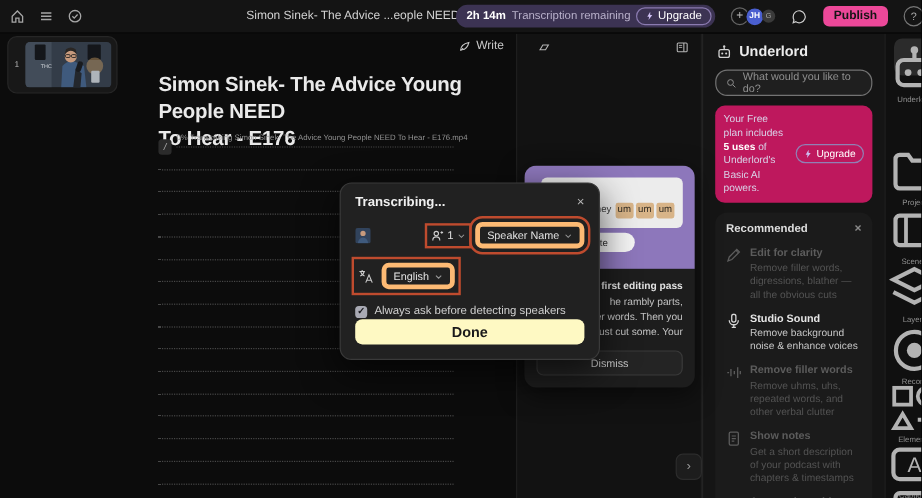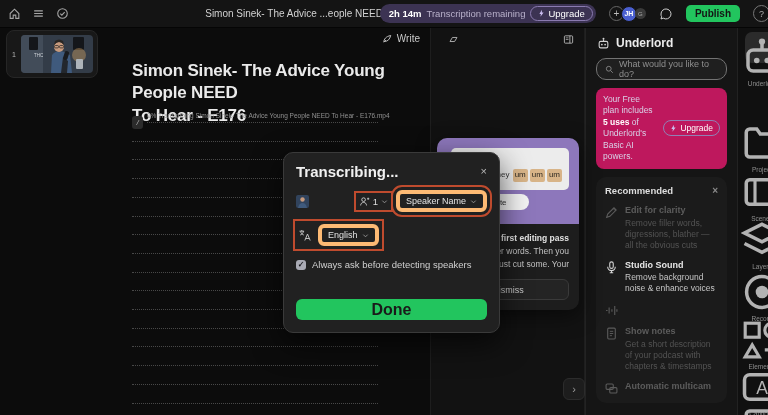--- a/index.html
+++ b/index.html
@@ -21,21 +21,21 @@
   .trans-pill .lbl{color:#b9b1cb}
   .upgrade-chip{display:flex;align-items:center;gap:3px;border:1px solid #8b7bb0;border-radius:10px;
                 padding:1px 7px;color:#fff;font-size:9.5px;cursor:pointer;background:transparent}
   .bolt{width:7px;height:9px;color:#cdbff2}
   .avatars{display:flex;align-items:center}
   .av{border-radius:50%;display:flex;align-items:center;justify-content:center;flex:none}
   .av-plus{width:15px;height:15px;border:1px solid #666;color:#bbb;font-size:10px;background:#141414;box-sizing:border-box}
   .av-jh{width:16px;height:16px;background:#4a5fd0;color:#fff;font-size:7px;font-weight:700;margin-left:-3px;border:1px solid #141414;box-sizing:border-box}
   .av-g{width:11px;height:11px;background:#3a3a3a;color:#aaa;font-size:6px;margin-left:-2px}
   .chat{width:14px;height:14px;color:#cfcfcf;cursor:pointer}
-  .publish{background:#22c55e;color:#141414;font-size:10px;font-weight:700;border-radius:5px;padding:3px 9px;border:none;cursor:pointer}
+  .publish{background:#ec4899;color:#141414;font-size:10px;font-weight:700;border-radius:5px;padding:3px 9px;border:none;cursor:pointer}
   .help{width:15px;height:15px;border-radius:50%;border:1px solid #777;color:#aaa;font-size:9px;
         display:flex;align-items:center;justify-content:center;margin-right:-10px;flex:none}
 
   
   .doc{position:absolute;top:28px;left:0;width:430px;bottom:0;background:#0c0c0c}
   .scene-item{position:absolute;top:2px;left:6px;width:90px;height:46px;background:#181818;
               border:1px solid #262626;border-radius:8px;display:flex;align-items:center;cursor:pointer}
   .scene-num{width:14px;text-align:center;font-size:7px;color:#b5b5b5}
   .scene-thumb{width:72px;height:38px;border-radius:4px;overflow:hidden;flex:none}
   .write-btn{position:absolute;top:5px;right:10px;display:flex;align-items:center;gap:4px;
@@ -69,41 +69,41 @@
   .tt-body{padding:8px 10px 2px;font-size:8.5px;color:#c3c3c3;line-height:1.5;text-align:right}
   .tt-body .b{font-weight:700;color:#e2e2e2}
   .tt-dismiss{margin:7px 10px 10px;height:19px;border:1px solid #3a3a3a;background:#242424;border-radius:6px;
               color:#c9c9c9;font-size:9px;display:flex;align-items:center;justify-content:center;cursor:pointer}
 
   
   .dialog{position:absolute;left:283px;top:152px;width:217px;box-sizing:border-box;background:#212121;
           border:1px solid #3a3a3a;border-radius:10px;box-shadow:0 10px 30px rgba(0,0,0,.65);
           padding:10px 12px 12px;z-index:30;}
   .dlg-head{display:flex;justify-content:space-between;align-items:center}
-  .dlg-title{font-size:15px;font-weight:700;color:#f0f0f0}
+  .dlg-title{font-size:11px;font-weight:700;color:#f0f0f0}
   .dlg-close{color:#b9b9b9;font-size:11px;cursor:pointer;line-height:1}
   .dlg-sub{margin-top:8px;font-size:9.5px;color:#c4c4c4}
   .dlg-filerow{margin-top:10px;display:flex;justify-content:space-between;align-items:center}
   .dlg-file{display:flex;align-items:center;gap:5px;font-size:9.5px;color:#e0e0e0}
   .fthumb{width:13px;height:13px;border-radius:2px;overflow:hidden;flex:none}
   .dlg-ctrls{display:flex;align-items:center;gap:8px}
   .cnt{display:flex;align-items:center;gap:3px;font-size:9.5px;color:#ddd;cursor:pointer}
   .cnt .ic{width:11px;height:11px;color:#cfcfcf}
   .dd-box{display:flex;align-items:center;gap:4px;border:4px solid #fdba74;border-radius:6px;
           padding:2px 6px;font-size:9px;color:#e2e2e2;cursor:pointer;white-space:nowrap}
   .chev{width:7px;height:7px;color:#9a9a9a;flex:none}
   .annot{outline:2px solid #bf4b2e;outline-offset:3px}
   .dlg-langrow{margin-top:12px;display:flex;align-items:center}
   .lang-wrap{display:flex;align-items:center;gap:7px;margin-left:2px}
   .lang-ic{width:13px;height:13px;color:#cfcfcf}
   .dlg-checkrow{margin-top:13px;display:flex;align-items:center;gap:6px;font-size:9.5px;color:#d0d0d0}
   .cbox{width:10px;height:10px;border-radius:3px;background:#a9aab4;color:#17171c;font-size:8px;font-weight:700;
         display:flex;align-items:center;justify-content:center;cursor:pointer;flex:none}
-  .dlg-done{margin-top:29px;height:21px;width:100%;background:#22c55e;border:none;border-radius:6px;
-            color:#1a1a1a;font-size:16px;font-weight:700;cursor:pointer;font-family:inherit}
+  .dlg-done{margin-top:1px;height:21px;width:100%;background:#fef9c3;border:none;border-radius:6px;
+            color:#1a1a1a;font-size:12px;font-weight:700;cursor:pointer;font-family:inherit}
 
   
   .sidebar{position:absolute;top:28px;left:585px;width:152px;bottom:0;background:#151515;
            border-left:1px solid #232323;box-sizing:border-box;overflow:hidden}
   .sb-head{display:flex;align-items:center;gap:6px;padding:8px 11px 6px}
   .sb-head .ic{width:13px;height:13px;color:#d2d2d2}
   .sb-head .t{font-size:12px;font-weight:600;color:#ececec}
   .sb-search{margin:2px 10px 0;height:20px;border-radius:10px;background:#1f1f1f;border:1px solid #737373;
              display:flex;align-items:center;gap:5px;padding:0 8px;font-size:9px;color:#8f8f8f;cursor:text}
   .sb-search .ic{width:9px;height:9px;color:#8f8f8f;flex:none}
@@ -274,20 +274,21 @@
     <div class="tooltip">
       <div class="tt-purple">
         <div class="tt-card">
           <div>a journey <span class="chip">um</span><span class="chip">um</span><span class="chip">um</span></div>
           <div>the <span class="chip">uh</span> waves.</div>
         </div>
         <div class="tt-action">Delete</div>
       </div>
       <div class="tt-body">
           <div class="b">e first editing pass</div>
+          <div>he rambly parts,</div>
           <div>l filler words. Then you</div>
           <div>Or just cut some. Your</div>
         </div>
       <div class="tt-dismiss">Dismiss</div>
     </div>
   </div>
 
   <div class="dialog">
     <div class="dlg-head">
       <span class="dlg-title">Transcribing...</span>
@@ -425,20 +426,24 @@
               <div class="tt">Studio Sound</div>
               <div class="dd">Remove background noise &amp; enhance voices</div>
             </div>
           </div>
           <div class="sb-item dim">
             <span class="ic">
               <svg viewBox="0 0 12 12">
                 <path d="M1 6h1.4M3.8 3.2v5.6M6.4 4.8v2.4M9 1.8v8.4M11 4.8v2.4" stroke="currentColor" stroke-width="1" fill="none"></path>
               </svg>
             </span>
+            <div>
+              <div class="tt">Remove filler words</div>
+              <div class="dd">Remove uhms, uhs, repeated words, and other verbal clutter</div>
+            </div>
           </div>
           <div class="sb-item dim">
             <span class="ic">
               <svg viewBox="0 0 12 12">
                 <rect x="2.5" y="1" width="7" height="10" rx="1" fill="none" stroke="currentColor" stroke-width="1"></rect>
                 <path d="M4.4 4h3.2M4.4 6h3.2M4.4 8h2" stroke="currentColor" stroke-width="0.9"></path>
               </svg>
             </span>
             <div>
               <div class="tt">Show notes</div>

